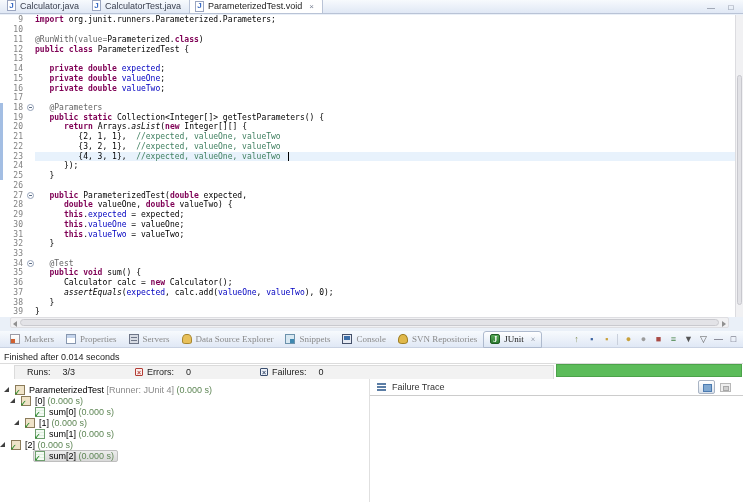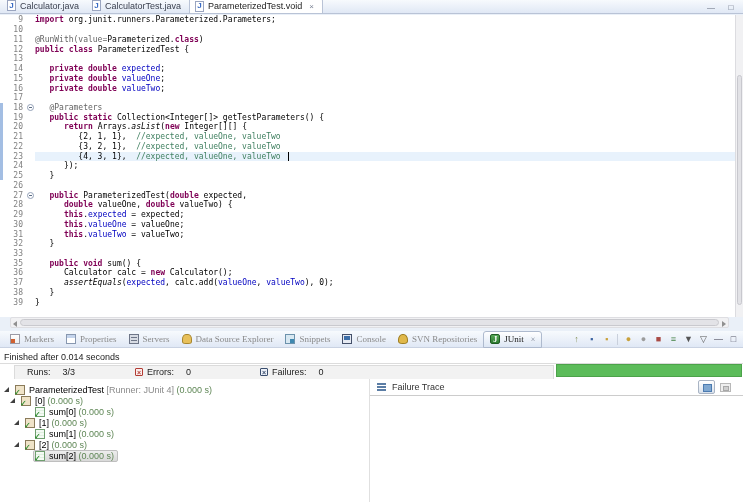--- a/index.html
+++ b/index.html
@@ -168,20 +168,21 @@
         <div class="line"><span class="qd chg"></span><span class="ln">24</span><span class="fold"></span><span class="code"><span class="s-p">      });</span></span></div>
         <div class="line"><span class="qd chg"></span><span class="ln">25</span><span class="fold"></span><span class="code"><span class="s-p">   }</span></span></div>
         <div class="line"><span class="qd"></span><span class="ln">26</span><span class="fold"></span><span class="code"></span></div>
         <div class="line"><span class="qd"></span><span class="ln">27</span><span class="fold"><span class="foldmark"></span></span><span class="code"><span class="s-p">   </span><span class="s-k">public </span><span class="s-p">ParameterizedTest(</span><span class="s-k">double </span><span class="s-p">expected,</span></span></div>
         <div class="line"><span class="qd"></span><span class="ln">28</span><span class="fold"></span><span class="code"><span class="s-p">      </span><span class="s-k">double </span><span class="s-p">valueOne, </span><span class="s-k">double </span><span class="s-p">valueTwo) {</span></span></div>
         <div class="line"><span class="qd"></span><span class="ln">29</span><span class="fold"></span><span class="code"><span class="s-p">      </span><span class="s-k">this</span><span class="s-p">.</span><span class="s-f">expected</span><span class="s-p"> = expected;</span></span></div>
         <div class="line"><span class="qd"></span><span class="ln">30</span><span class="fold"></span><span class="code"><span class="s-p">      </span><span class="s-k">this</span><span class="s-p">.</span><span class="s-f">valueOne</span><span class="s-p"> = valueOne;</span></span></div>
         <div class="line"><span class="qd"></span><span class="ln">31</span><span class="fold"></span><span class="code"><span class="s-p">      </span><span class="s-k">this</span><span class="s-p">.</span><span class="s-f">valueTwo</span><span class="s-p"> = valueTwo;</span></span></div>
         <div class="line"><span class="qd"></span><span class="ln">32</span><span class="fold"></span><span class="code"><span class="s-p">   }</span></span></div>
         <div class="line"><span class="qd"></span><span class="ln">33</span><span class="fold"></span><span class="code"></span></div>
+        <div class="line"><span class="qd"></span><span class="ln">34</span><span class="fold"><span class="foldmark"></span></span><span class="code"><span class="s-p">   </span><span class="s-a">@Test</span></span></div>
         <div class="line"><span class="qd"></span><span class="ln">35</span><span class="fold"></span><span class="code"><span class="s-p">   </span><span class="s-k">public void </span><span class="s-p">sum() {</span></span></div>
         <div class="line"><span class="qd"></span><span class="ln">36</span><span class="fold"></span><span class="code"><span class="s-p">      Calculator calc = </span><span class="s-k">new</span><span class="s-p"> Calculator();</span></span></div>
         <div class="line"><span class="qd"></span><span class="ln">37</span><span class="fold"></span><span class="code"><span class="s-p">      </span><span class="s-i">assertEquals</span><span class="s-p">(</span><span class="s-f">expected</span><span class="s-p">, calc.add(</span><span class="s-f">valueOne</span><span class="s-p">, </span><span class="s-f">valueTwo</span><span class="s-p">), 0);</span></span></div>
         <div class="line"><span class="qd"></span><span class="ln">38</span><span class="fold"></span><span class="code"><span class="s-p">   }</span></span></div>
         <div class="line"><span class="qd"></span><span class="ln">39</span><span class="fold"></span><span class="code"><span class="s-p">}</span></span></div>
       </div>
     <div class="vscroll">
       <div class="vthumb"></div>
     </div>
     <div class="hscroll">
@@ -263,21 +264,21 @@
     </div>
     <div class="progress" id="progress" style="background: rgb(92, 188, 90);"></div>
 
     <div class="results">
       <div class="tree" id="tree">
           <div class="trow" style="padding-left: 4px;"><span class="arrow"></span><span class="rowline"><span class="ticon t-suite"></span><span><span class="tl-name">ParameterizedTest</span><span class="tl-qual"> [Runner: JUnit 4]</span><span class="tl-time"> (0.000 s)</span></span></span></div>
           <div class="trow" style="padding-left: 10px;"><span class="arrow"></span><span class="rowline"><span class="ticon t-suite"></span><span><span class="tl-name">[0]</span><span class="tl-time"> (0.000 s)</span></span></span></div>
           <div class="trow" style="padding-left: 24px;"><span class="arrow-space"></span><span class="rowline"><span class="ticon t-test"></span><span><span class="tl-name">sum[0]</span><span class="tl-time"> (0.000 s)</span></span></span></div>
           <div class="trow" style="padding-left: 14px;"><span class="arrow"></span><span class="rowline"><span class="ticon t-suite"></span><span><span class="tl-name">[1]</span><span class="tl-time"> (0.000 s)</span></span></span></div>
           <div class="trow" style="padding-left: 24px;"><span class="arrow-space"></span><span class="rowline"><span class="ticon t-test"></span><span><span class="tl-name">sum[1]</span><span class="tl-time"> (0.000 s)</span></span></span></div>
-          <div class="trow" style="padding-left: 14px;"><span class="arrow"></span><span class="rowline"><span class="ticon t-suite"></span><span><span class="tl-name">[2]</span><span class="tl-time"> (0.000 s)</span></span></span></div>
+          <div class="trow" style=""><span class="arrow"></span><span class="rowline"><span class="ticon t-suite"></span><span><span class="tl-name">[2]</span><span class="tl-time"> (0.000 s)</span></span></span></div>
           <div class="trow" style="padding-left: 24px;"><span class="arrow-space"></span><span class="rowline sel"><span class="ticon t-test"></span><span><span class="tl-name">sum[2]</span><span class="tl-time"> (0.000 s)</span></span></span></div>
         </div>
       <div class="trace">
         <div class="trace-head">
           <span class="ham">
               <i></i>
               <i></i>
               <i></i>
             </span>
           <span>Failure Trace</span>

